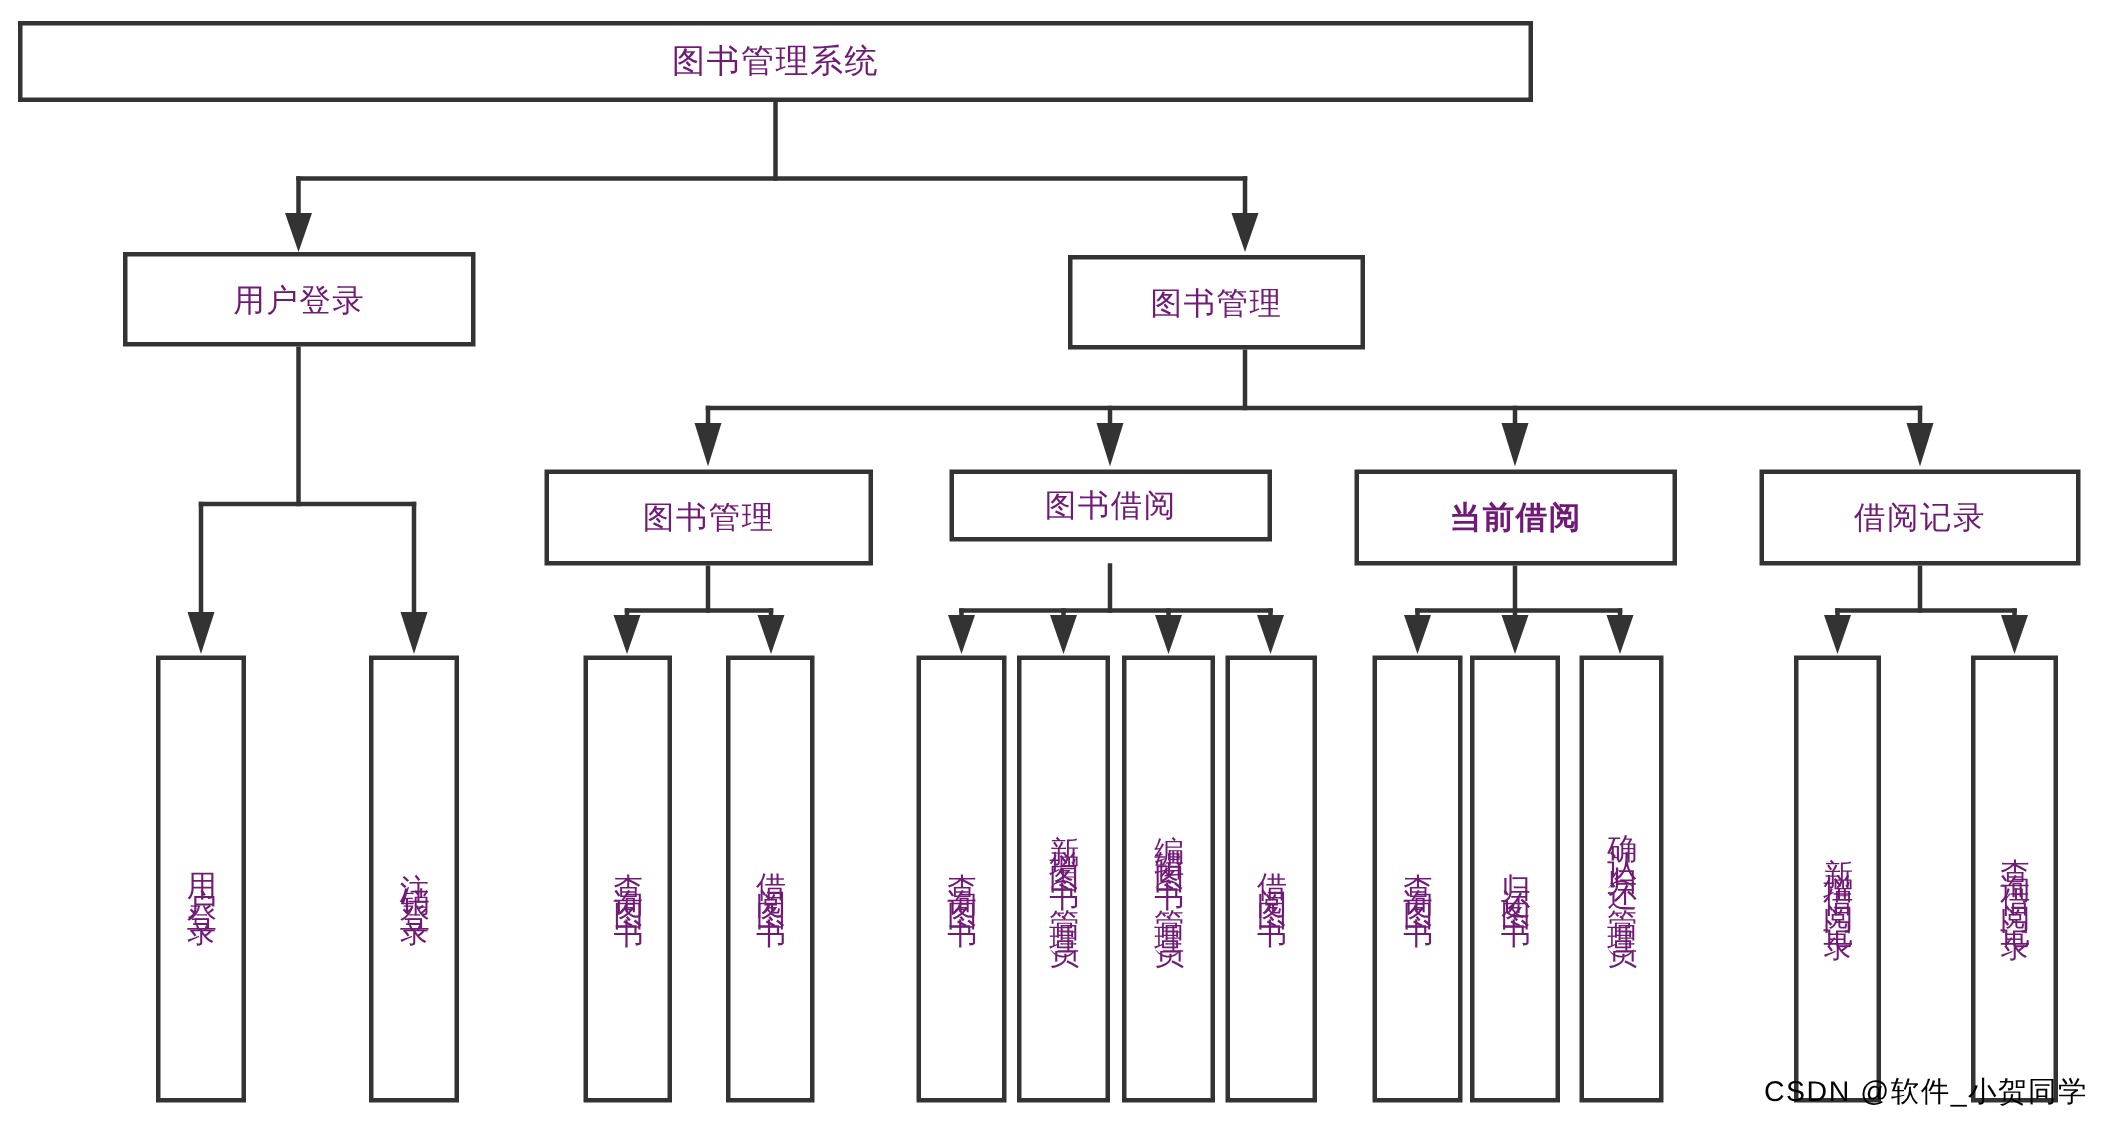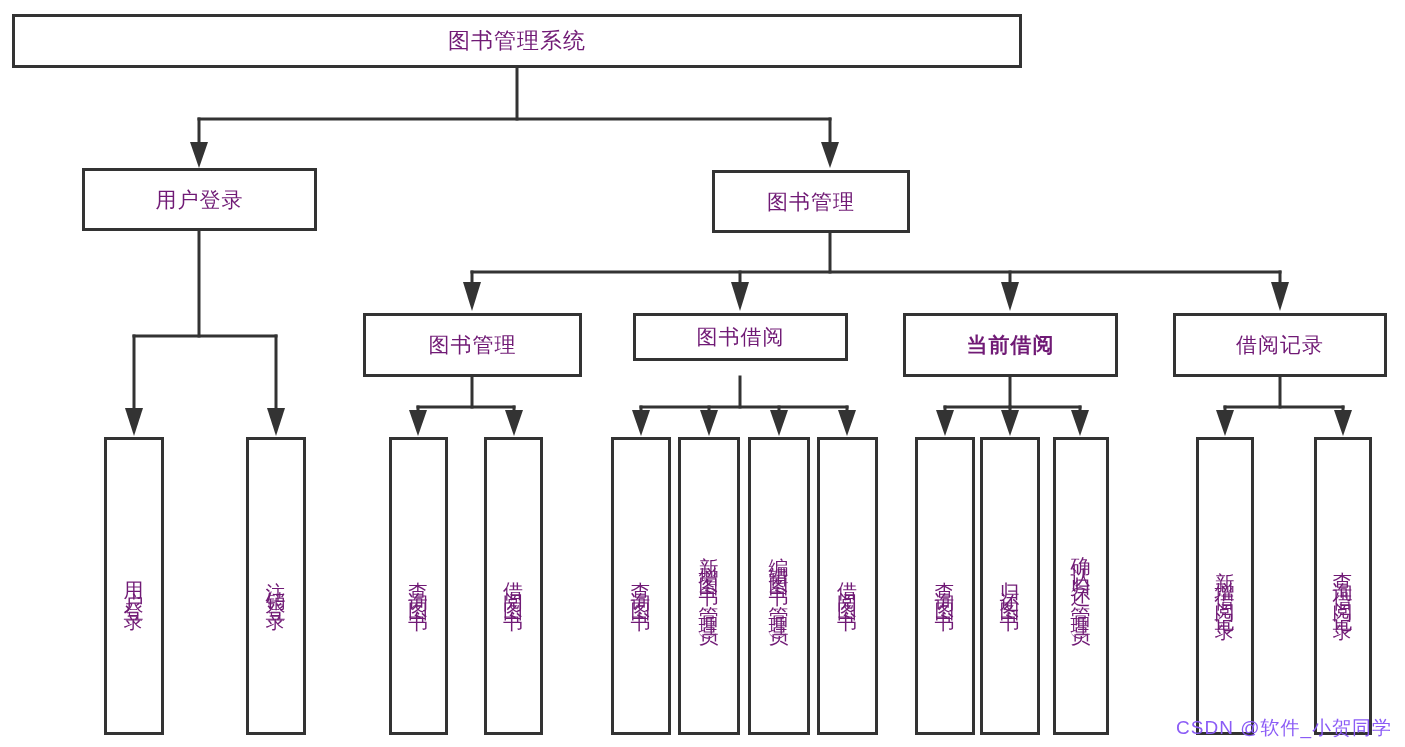--- a/index.html
+++ b/index.html
@@ -48,21 +48,21 @@
     stroke-linecap:square;
   }
   #connectors polygon{
     fill:#333333;
   }
   #watermark{
     position:absolute;
     right:13px;
     bottom:6px;
     font-size:19px;
-    color:#8b5cf6;
+    color:#000000;
     letter-spacing:1px;
     white-space:nowrap;
     z-index:3;
   }
 </style>
 </head>
 <body>
 
 <div id="canvas">
 

